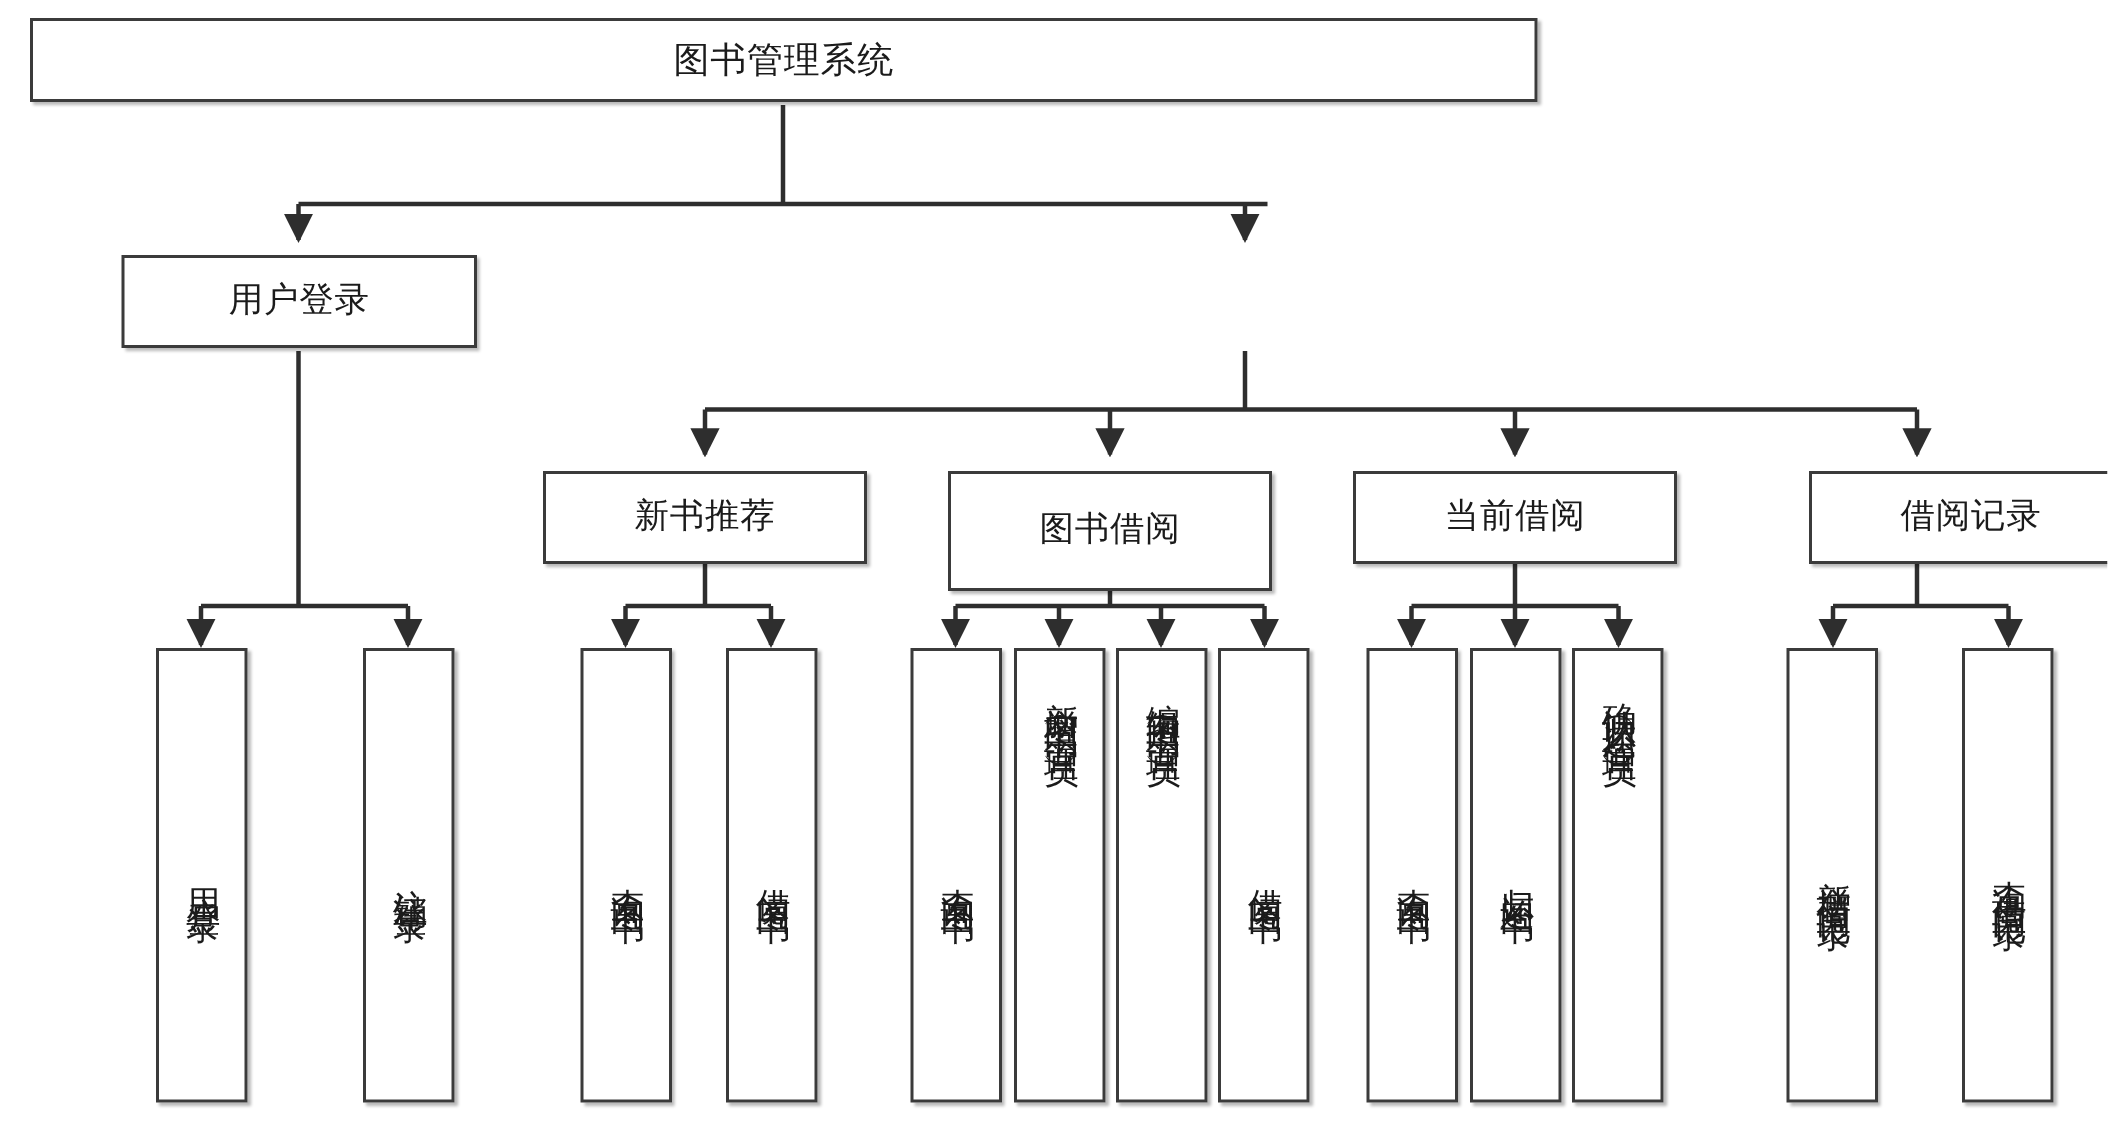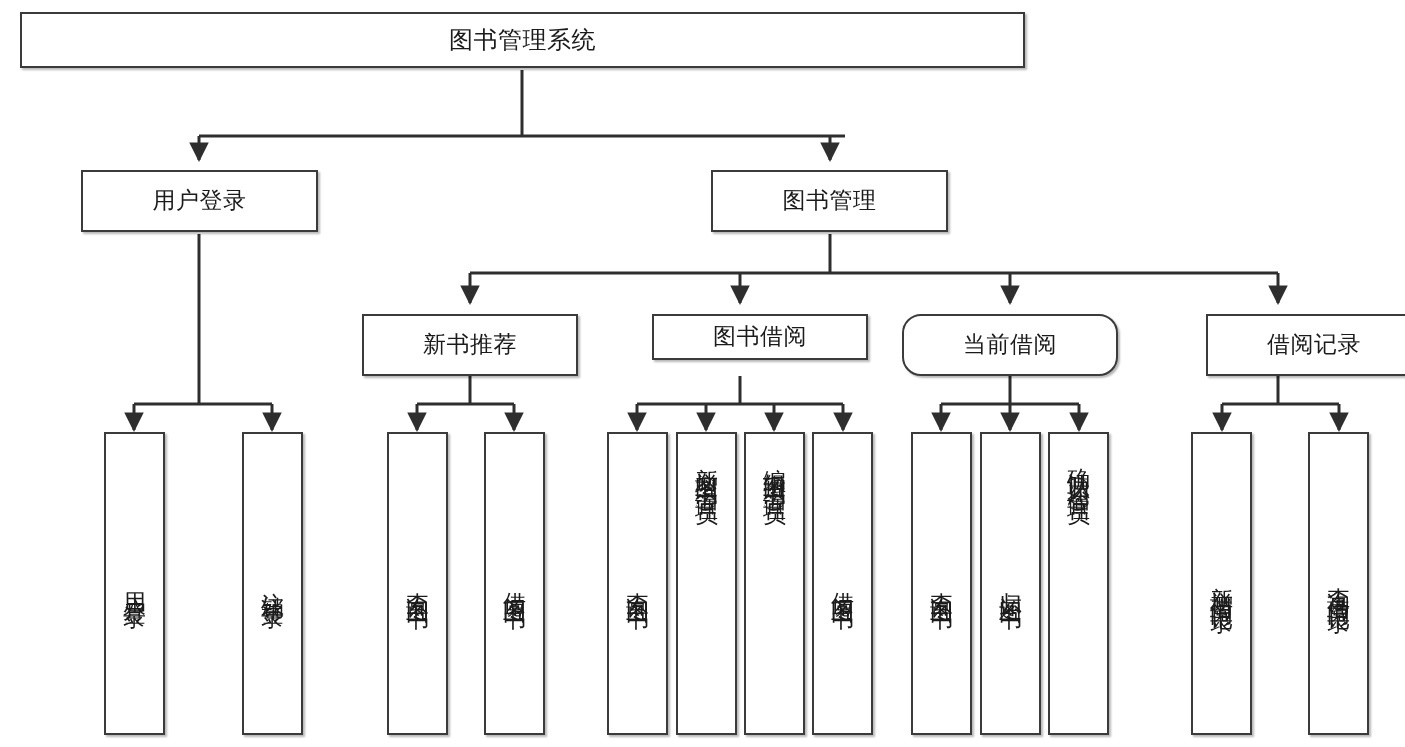--- a/index.html
+++ b/index.html
@@ -137,31 +137,28 @@
     </g>
   </svg>
 
   <div class="node root horiz" style="left:20px; top:12px; width:1005px; height:56px;">
     <span class="label">图书管理系统</span>
   </div>
 
   <div class="node horiz" style="left:81px; top:170px; width:237px; height:62px;">
     <span class="label">用户登录</span>
   </div>
-  <div class="node horiz" style="left:711px; top:170px; width:237px; height:62px;">
-    <span class="label">图书管理</span>
-  </div>
 
   <div class="node horiz" style="left:362px; top:314px; width:216px; height:62px;">
     <span class="label">新书推荐</span>
   </div>
-  <div class="node horiz" style="left:632px; top:314px; width:216px; height:46px;margin-left:20px;">
+  <div class="node horiz" style="left:632px; top:314px; width:216px; height:80px;">
     <span class="label">图书借阅</span>
   </div>
-  <div class="node horiz" style="left:902px; top:314px; width:216px; height:62px;border-radius:19px;">
+  <div class="node horiz" style="left:902px; top:314px; width:216px; height:62px;">
     <span class="label">当前借阅</span>
   </div>
   <div class="node horiz" style="left:1170px; top:314px; width:216px; height:62px;margin-left:36px;">
     <span class="label">借阅记录</span>
   </div>
 
   <div class="node vert center-text" style="left:104px; top:432px; width:61px; height:303px;">
     <span class="label">用户登录</span>
   </div>
   <div class="node vert center-text" style="left:242px; top:432px; width:61px; height:303px;">

